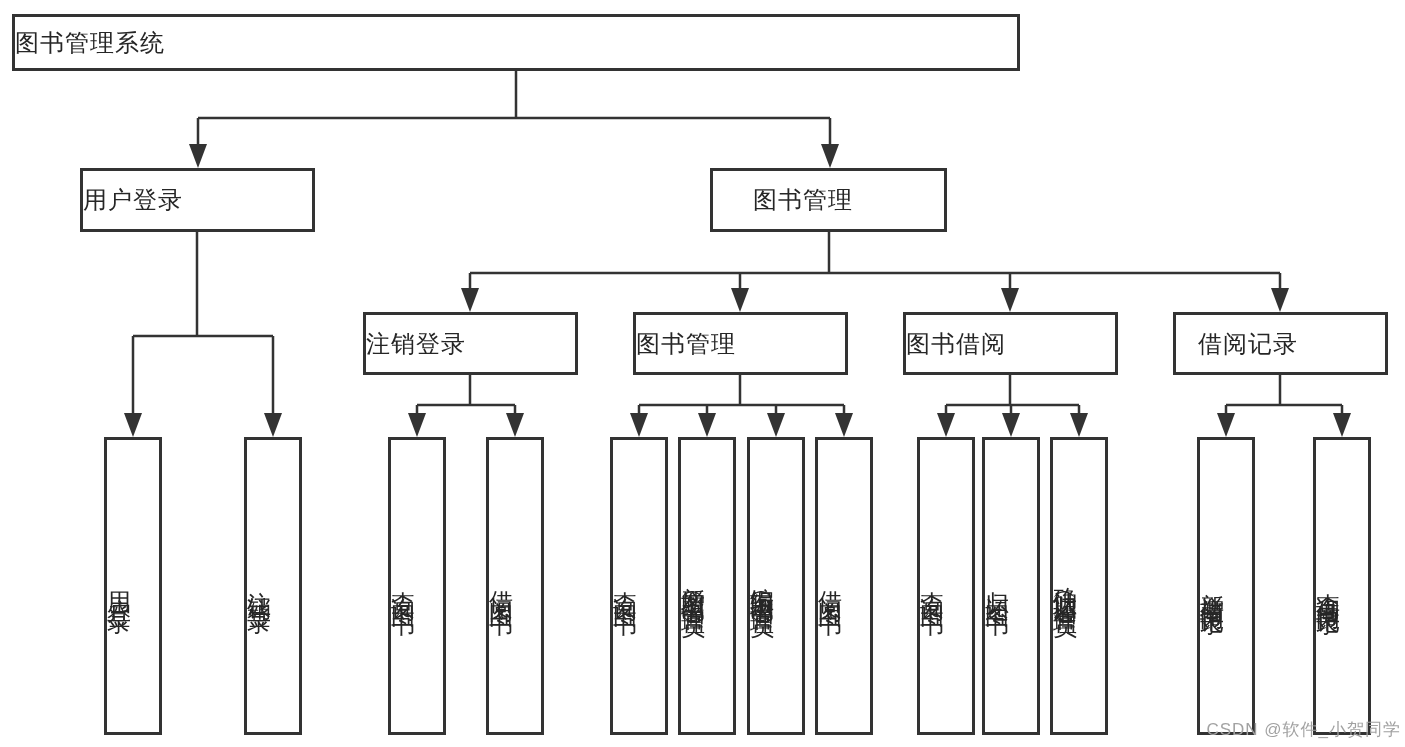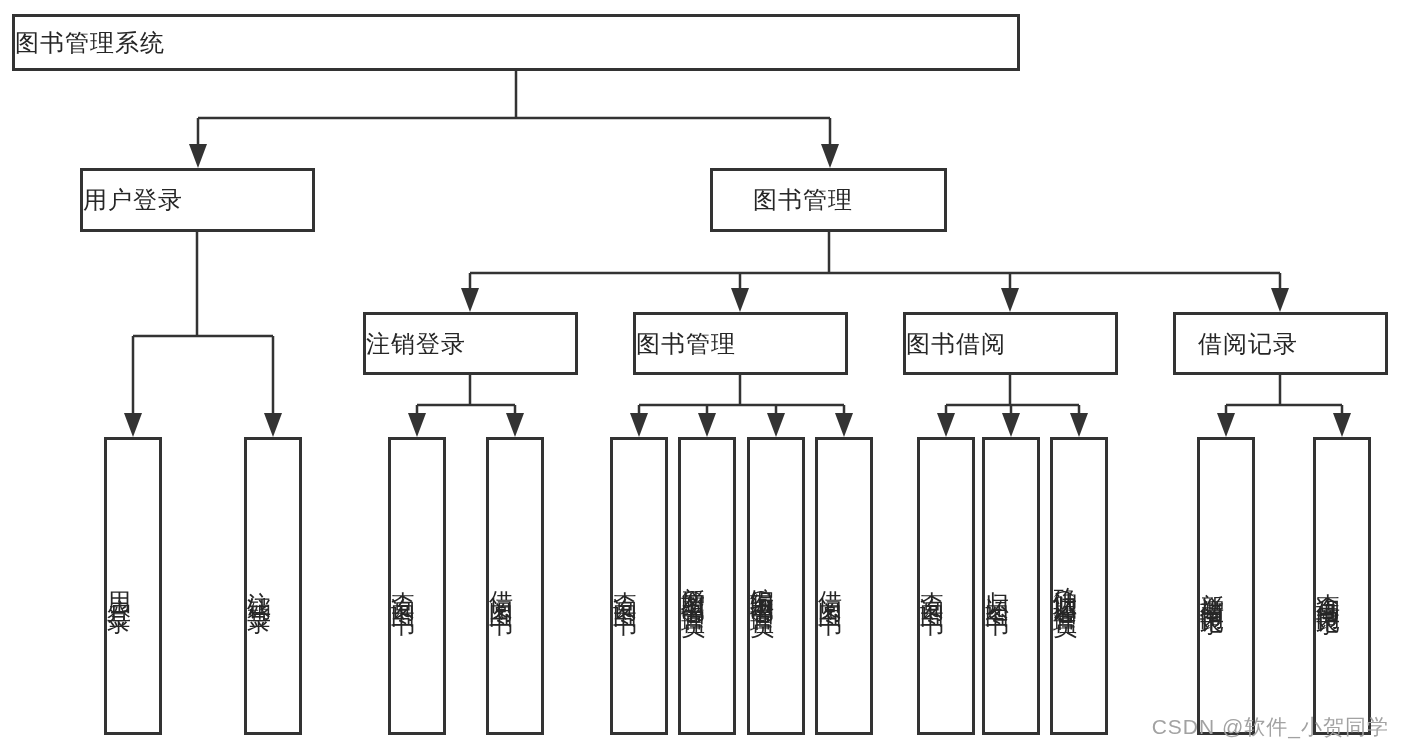--- a/index.html
+++ b/index.html
@@ -41,23 +41,23 @@
     text-orientation: mixed;
     font-size: 24px;
     letter-spacing: 7px;
     line-height: 1;
   }
   .vlabel.long {
     letter-spacing: 4px;
   }
   .watermark {
     position: absolute;
-    right: 16px;
+    right: 4px;
     bottom: 6px;
-    font-size: 21px;
+    font-size: 17px;
     color: #a2a2a2;
     letter-spacing: 1px;
     white-space: nowrap;
   }
 </style>
 </head>
 <body>
 
 <div class="canvas">
 

